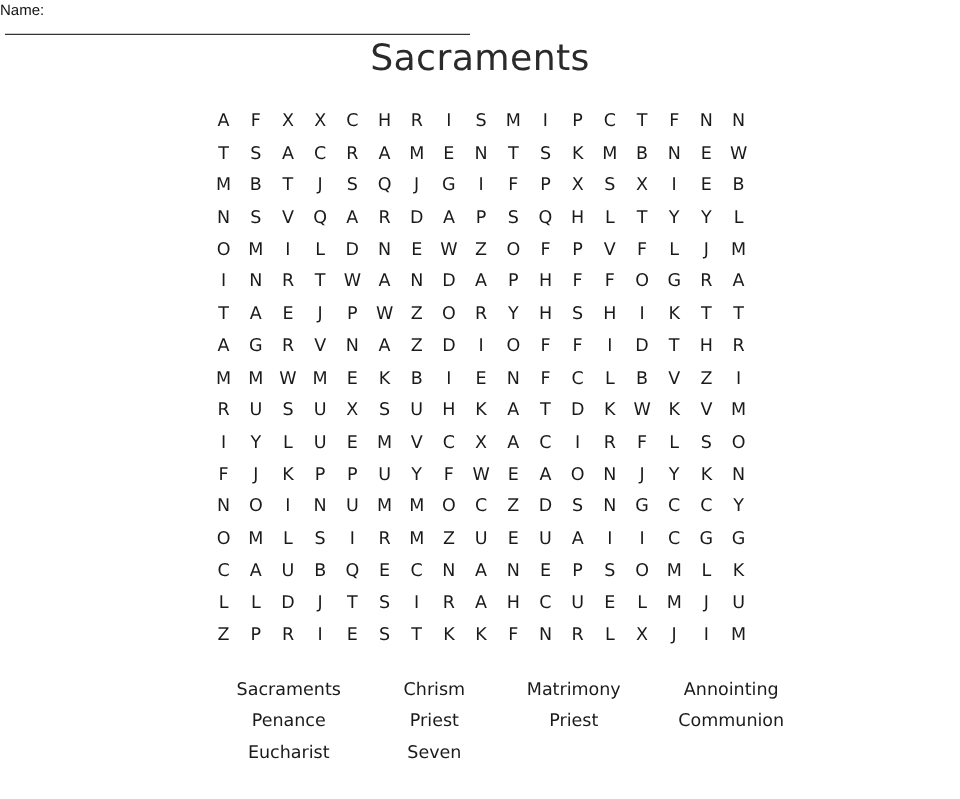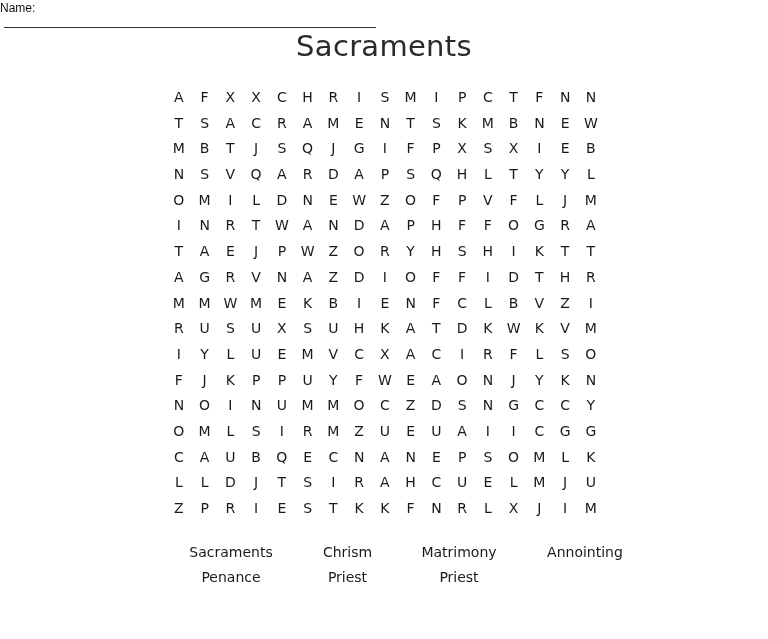--- a/index.html
+++ b/index.html
@@ -385,13 +385,16 @@
   </div>
 
 <div class="word-bank" id="word-bank">
     <div class="word">Sacraments</div>
     <div class="word">Chrism</div>
     <div class="word">Matrimony</div>
     <div class="word">Annointing</div>
     <div class="word">Penance</div>
     <div class="word">Priest</div>
     <div class="word">Priest</div>
+    <div class="word">Communion</div>
+    <div class="word">Eucharist</div>
+    <div class="word">Seven</div>
   </div>
 
 </body></html>

